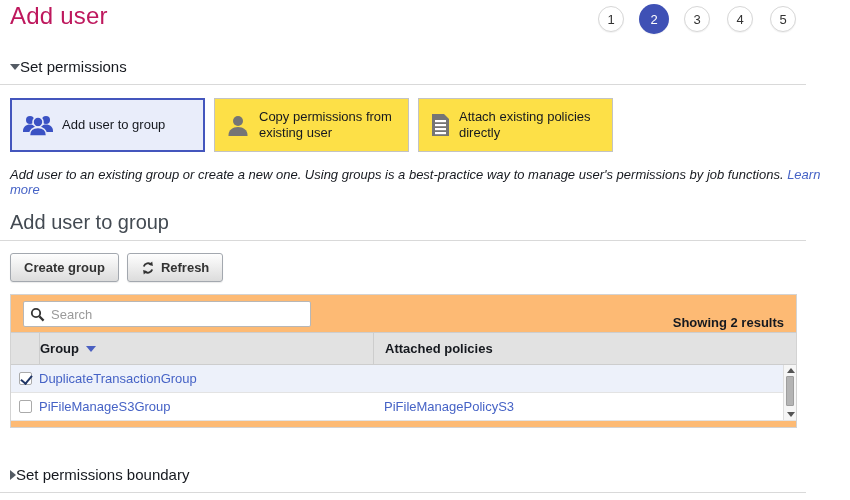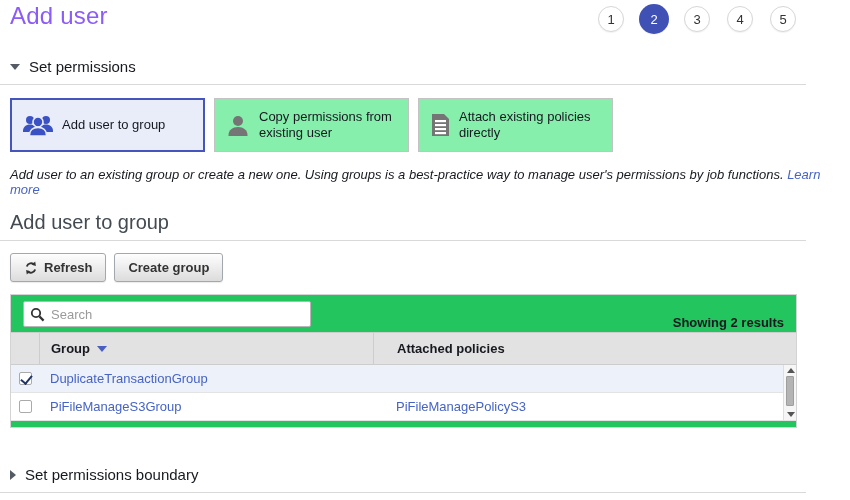--- a/index.html
+++ b/index.html
@@ -6,42 +6,42 @@
   html, body { width: 850px; height: 500px; }
   body {
     font-family: "Liberation Sans", sans-serif;
     background: #ffffff;
     color: #16191f;
     overflow: hidden;
     position: relative;
   }
   
   .topbar { display: flex; justify-content: space-between; align-items: flex-start; padding: 2px 54px 0 10px; }
-  .page-title { font-size: 24px; font-weight: 400; color: #8b5cf6; letter-spacing: 0.2px; }
+  .page-title { font-size: 24px; font-weight: 400; color: #be185d; letter-spacing: 0.2px; }
   .steps { display: flex; align-items: center; gap: 17px; margin-top: 4px; }
   .step {
     width: 26px; height: 26px; border-radius: 50%;
     border: 1px solid #d7d7d7; background: #fff; color: #333;
     font-size: 13px; display: flex; align-items: center; justify-content: center;
     box-shadow: 0 1px 1px rgba(0,0,0,0.05);
   }
   .step.active {
     width: 30px; height: 30px; border: none;
     background: #3f51b5; color: #fff; margin: -2px;
   }
   
-  .section-header { margin: 26px 4px 0 10px; display: flex; align-items: center; gap: 9px; font-size: 15px; color: #16191f; cursor: pointer; text-align: center; }
+  .section-header { margin: 26px 4px 0 10px; display: flex; align-items: center; gap: 0; font-size: 15px; color: #16191f; cursor: pointer; text-align: center; }
   .section-header.boundary { margin-top: 38px; }
   .tri-down { width: 0; height: 0; border-left: 5px solid transparent; border-right: 5px solid transparent; border-top: 6px solid #545b64; }
   .tri-right { width: 0; height: 0; border-top: 5px solid transparent; border-bottom: 5px solid transparent; border-left: 6px solid #545b64; }
   .rule { border: none; border-top: 1px solid #d9d9d9; width: 806px; margin-top: 9px; }
   
   .cards { display: flex; gap: 9px; margin: 13px 0 0 10px; }
   .card {
-    width: 195px; height: 54px; background: #86efac; border: 1px solid #c3c3c3;
+    width: 195px; height: 54px; background: #fde047; border: 1px solid #c3c3c3;
     display: flex; align-items: center; gap: 7px; padding: 0 9px; cursor: pointer;
   }
   .card.selected { border: 2px solid #4456bd; background: #e9edfa; }
   .card-label { font-size: 13px; line-height: 1.25; color: #16191f; }
   .card-icon { flex: 0 0 auto; display: flex; }
   
   .description { margin: 15px 0 0 10px; font-size: 13px; color: #16191f; font-style: italic; }
   a.link { color: #4663c6; text-decoration: none; cursor: pointer; }
   
   .h2 { margin: 14px 0 0 10px; font-size: 20px; font-weight: 400; color: #434a52; }
@@ -49,34 +49,34 @@
   .toolbar { display: flex; gap: 8px; margin: 12px 0 0 10px; }
   .btn {
     display: inline-flex; align-items: center; gap: 6px;
     font-family: "Liberation Sans", sans-serif;
     font-size: 13px; font-weight: bold; color: #333;
     padding: 6px 13px; border: 1px solid #a3a8af; border-radius: 3px;
     background: linear-gradient(#fefefe, #dcdcdc);
     box-shadow: 0 1px 1px rgba(0,0,0,0.08); cursor: pointer;
   }
   
-  .panel { margin: 12px 0 0 10px; width: 787px; background: #22c55e; border: 1px solid #d3d3d3; padding-bottom: 6px; }
+  .panel { margin: 12px 0 0 10px; width: 787px; background: #fdba74; border: 1px solid #d3d3d3; padding-bottom: 6px; }
   .panel-top { position: relative; height: 37px; }
   .search-wrap { position: absolute; left: 12px; top: 6px; }
   .search-input {
     width: 288px; height: 26px; border: 1px solid #b7b7b7; border-radius: 2px;
     padding: 0 8px 0 27px; font-family: "Liberation Sans", sans-serif; font-size: 13px; color: #333; background: #fff;
   }
   .search-input::placeholder { color: #9a9a9a; }
   .search-icon { position: absolute; left: 7px; top: 6px; }
   .results { position: absolute; right: 12px; top: 20px; font-size: 13px; font-weight: bold; color: #16191f; }
   .thead { display: flex; height: 33px; align-items: center; background: #e2e2e2; border-top: 1px solid #cdcdcd; border-bottom: 1px solid #cdcdcd; font-size: 13px; font-weight: bold; color: #16191f; }
   .col-check { width: 28px; display: flex; justify-content: center; align-items: center; align-self: stretch; }
-  .col-group { width: 334px; padding-left: 11px; border-left: 1px solid #cdcdcd; align-self: stretch; display: flex; align-items: center; gap: 7px; }
-  .col-policy { flex: 1; padding-left: 23px; border-left: 1px solid #cdcdcd; align-self: stretch; display: flex; align-items: center; }
+  .col-group { width: 334px; border-left: 1px solid #cdcdcd; align-self: stretch; display: flex; align-items: center; gap: 7px; }
+  .col-policy { flex: 1; padding-left: 11px; border-left: 1px solid #cdcdcd; align-self: stretch; display: flex; align-items: center; }
   .thead .col-check { border-left: none; }
   .sort-icon { width: 0; height: 0; border-left: 5px solid transparent; border-right: 5px solid transparent; border-top: 6px solid #4a5fc1; }
   .tbody { position: relative; }
   .trow { display: flex; height: 28px; align-items: center; background: #fff; border-bottom: 1px solid #e3e3e3; font-size: 13px; }
   .trow.selected { background: #edf1fa; }
   .trow .col-group, .trow .col-policy { border-left: none; }
   .checkbox { width: 13px; height: 13px; border: 1px solid #aaa; border-radius: 2px; background: #fff; position: relative; cursor: pointer; }
   .checkbox.checked::after {
     content: ""; position: absolute; left: 3px; top: 0px; width: 5px; height: 9px;
     border-right: 2px solid #1f3566; border-bottom: 2px solid #1f3566; transform: rotate(40deg);
@@ -144,32 +144,32 @@
     <span class="card-label">Attach existing policies directly</span>
   </div>
 </div>
 
 <div class="description"><span>Add user to an existing group or create a new one. Using groups is a best-practice way to manage user's permissions by job functions. </span><a class="link">Learn more</a></div>
 
 <h2 class="h2">Add user to group</h2>
 <hr class="rule tight">
 
 <div class="toolbar">
+  <button class="btn">Create group</button>
   <button class="btn">
     <span style="display:flex;">
       <svg width="14" height="14" viewBox="0 0 16 16">
         <path d="M3.2 6.2 A5.2 5.2 0 0 1 12 4.2" fill="none" stroke="#333" stroke-width="2.2"></path>
         <polygon points="12.8,0.6 13.6,5.6 8.8,4.4" fill="#333"></polygon>
         <path d="M12.8 9.8 A5.2 5.2 0 0 1 4 11.8" fill="none" stroke="#333" stroke-width="2.2"></path>
         <polygon points="3.2,15.4 2.4,10.4 7.2,11.6" fill="#333"></polygon>
       </svg>
     </span>
     <span>Refresh</span>
   </button>
-  <button class="btn">Create group</button>
 </div>
 
 <div class="panel">
   <div class="panel-top">
     <div class="search-wrap">
       <input class="search-input" type="text" placeholder="Search" style="">
       <span class="search-icon">
         <svg width="15" height="15" viewBox="0 0 15 15">
           <circle cx="6" cy="6" r="4.2" fill="none" stroke="#333" stroke-width="1.8"></circle>
           <line x1="9.4" y1="9.4" x2="13.6" y2="13.6" stroke="#333" stroke-width="2.2"></line>

